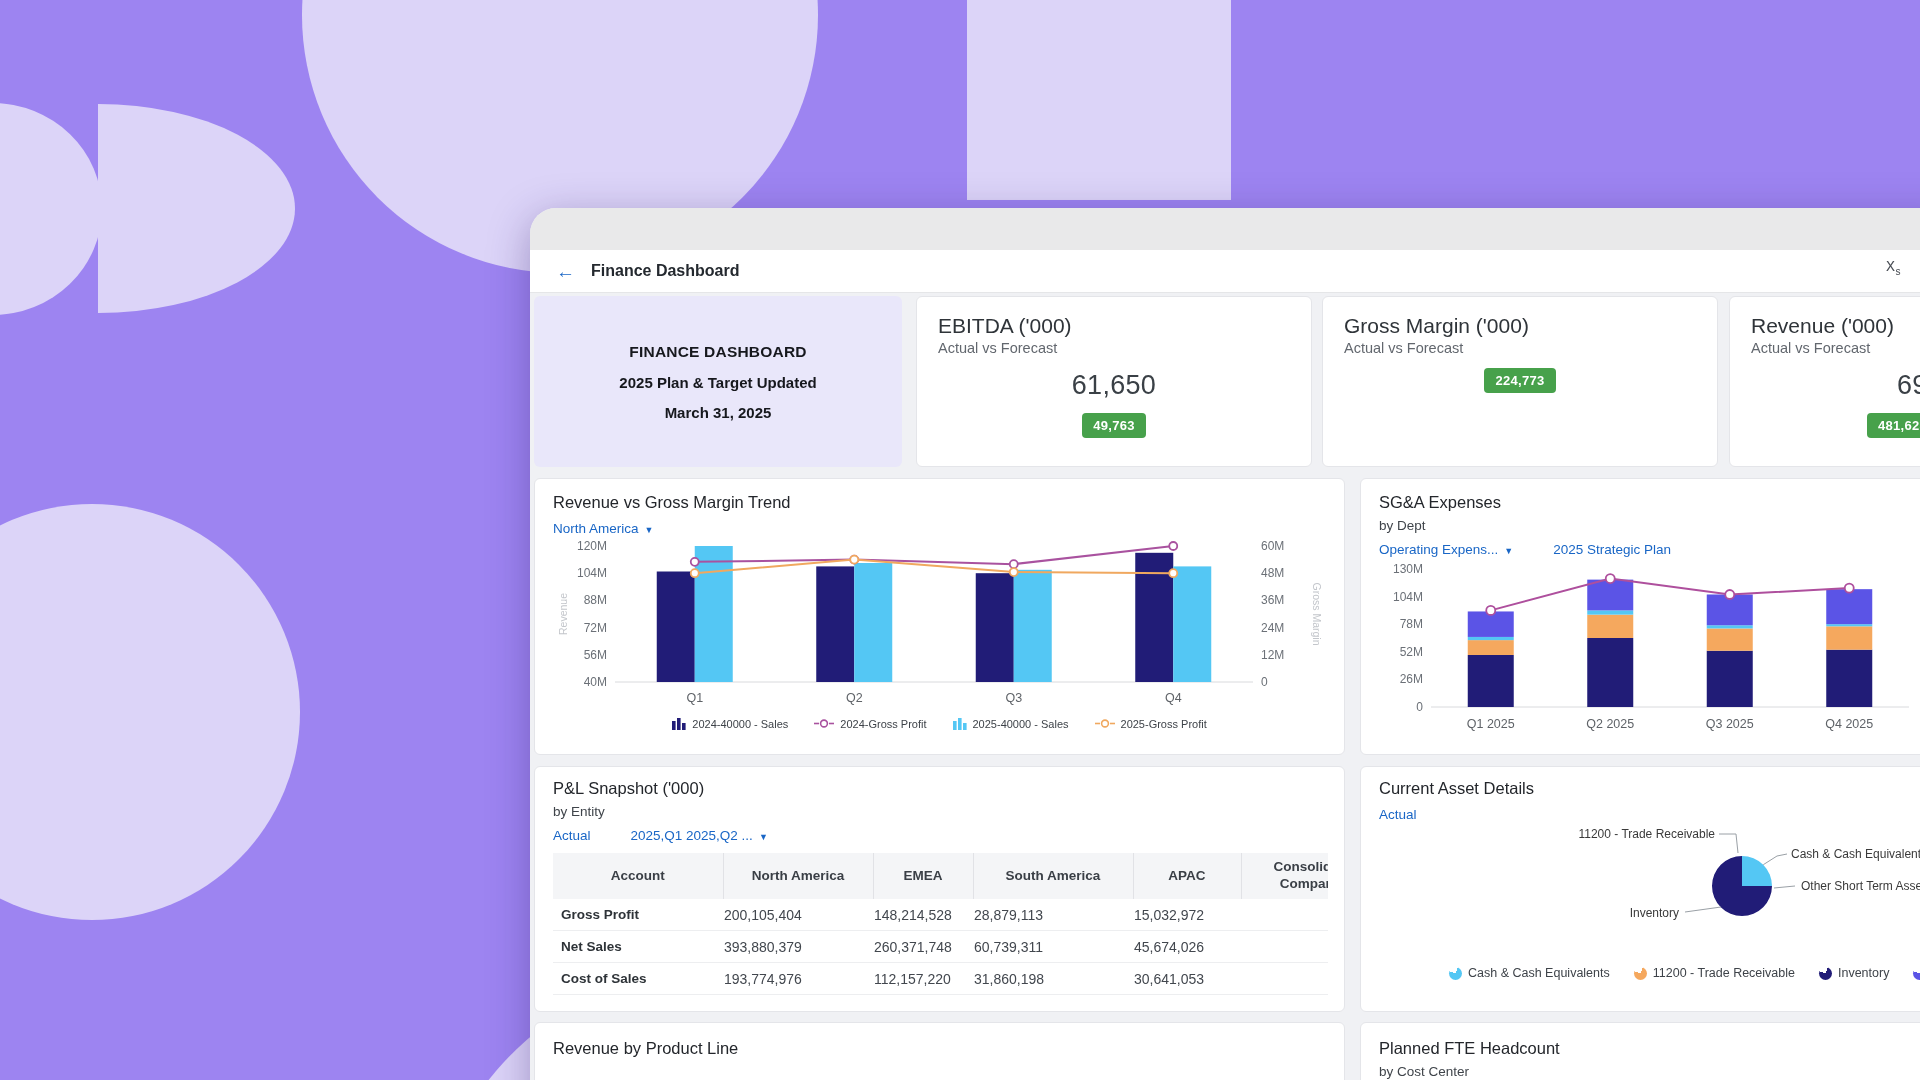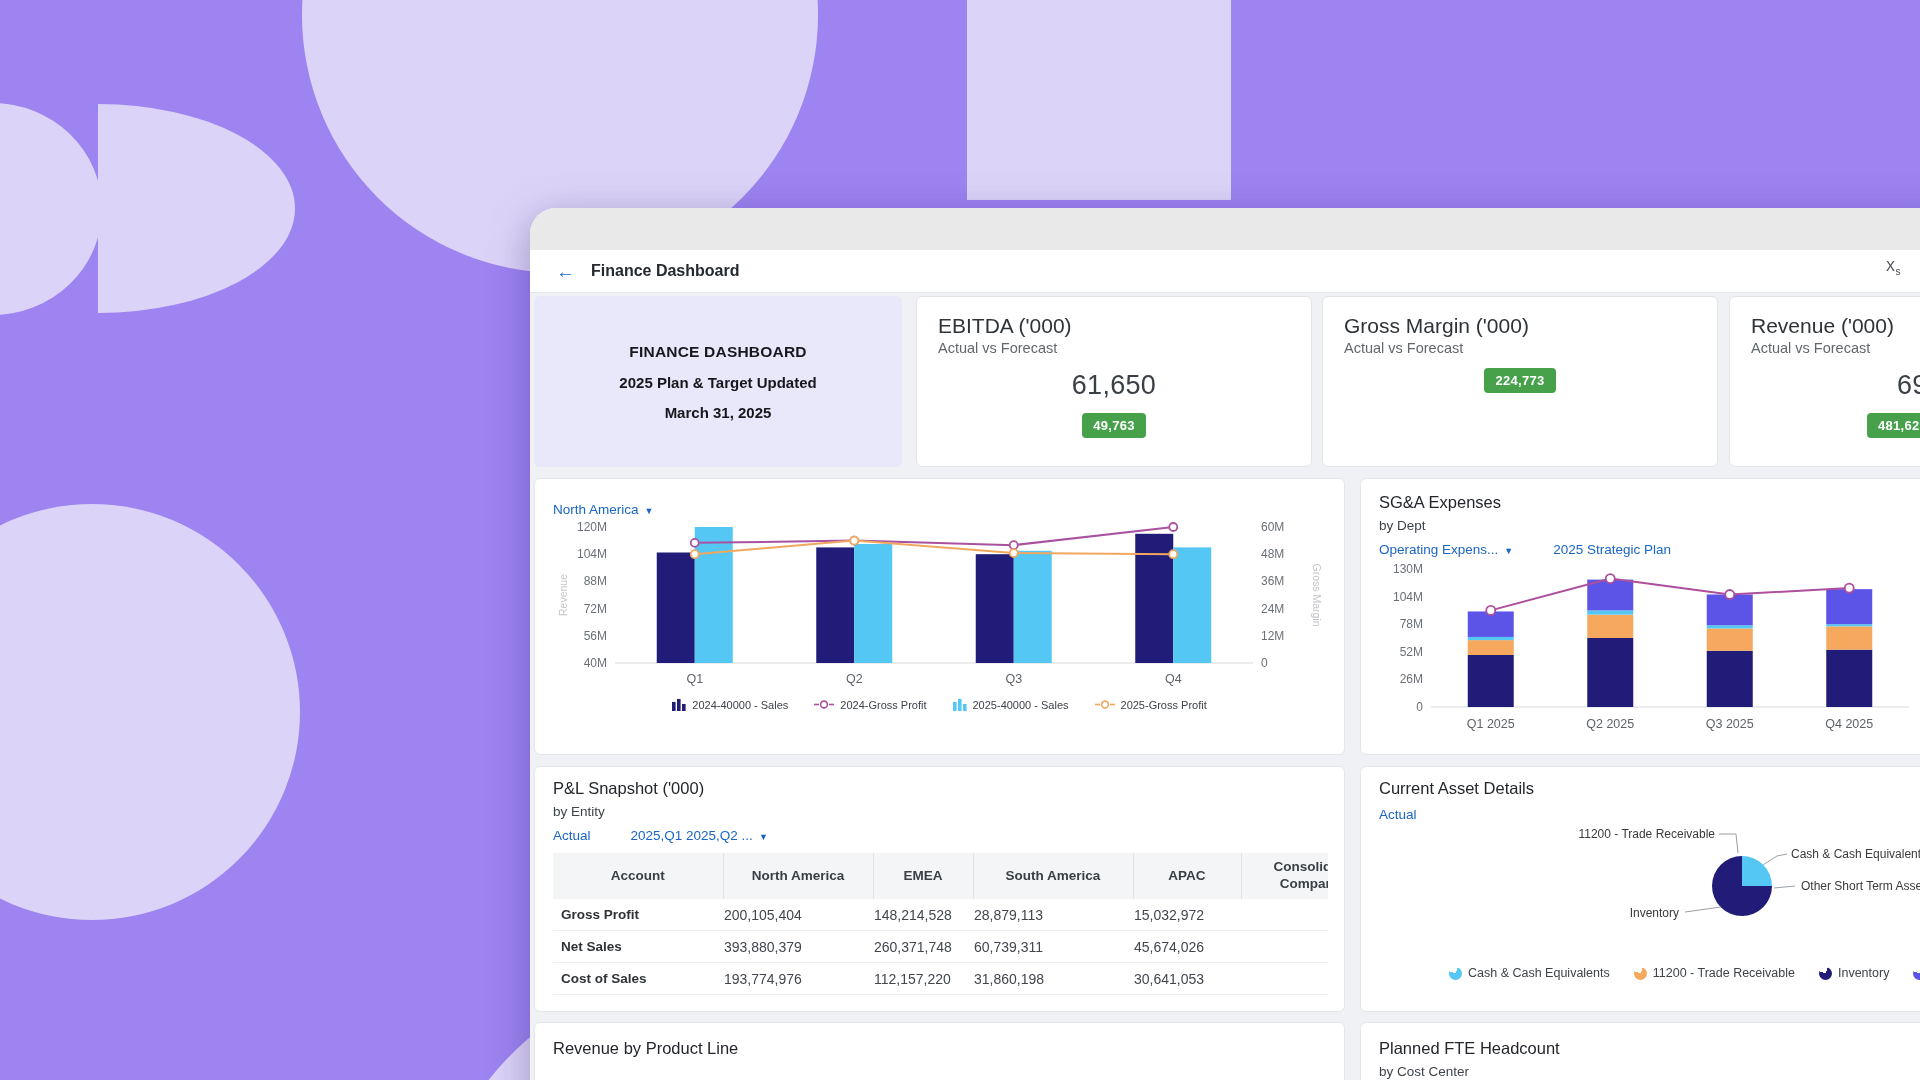--- a/index.html
+++ b/index.html
@@ -122,20 +122,21 @@
   </div>
 
   <div class="card kpi kpi-cut" id="card-rev">
     <div class="t">Revenue ('000)</div>
     <div class="s">Actual vs Forecast</div>
     <div class="v">699</div>
     <span class="badge">481,628</span>
   </div>
 
   <div class="card" id="card-revchart">
+    <div class="ctitle">Revenue vs Gross Margin Trend</div>
     <div class="filters">
       <span class="link"><span>North America</span><span class="tri">▼</span></span>
     </div>
     <svg id="rev-svg" width="775" height="175">
         <text x="54" y="150" text-anchor="end" font-size="12" fill="#6B7077">40M</text>
         <text x="54" y="122.8" text-anchor="end" font-size="12" fill="#6B7077">56M</text>
         <text x="54" y="95.6" text-anchor="end" font-size="12" fill="#6B7077">72M</text>
         <text x="54" y="68.4" text-anchor="end" font-size="12" fill="#6B7077">88M</text>
         <text x="54" y="41.2" text-anchor="end" font-size="12" fill="#6B7077">104M</text>
         <text x="54" y="14" text-anchor="end" font-size="12" fill="#6B7077">120M</text>

